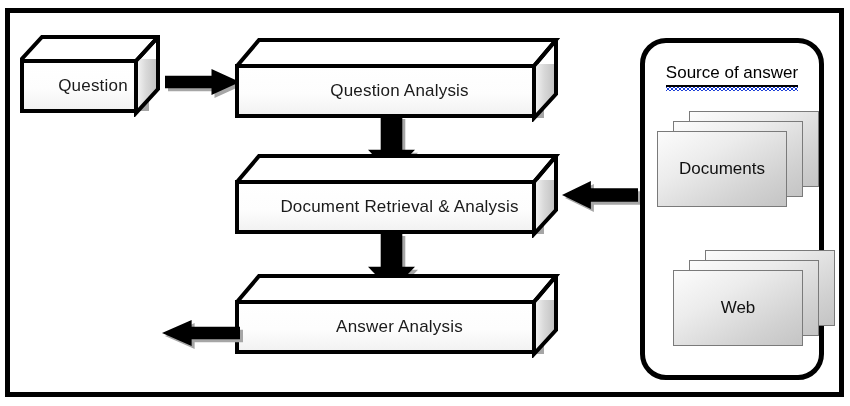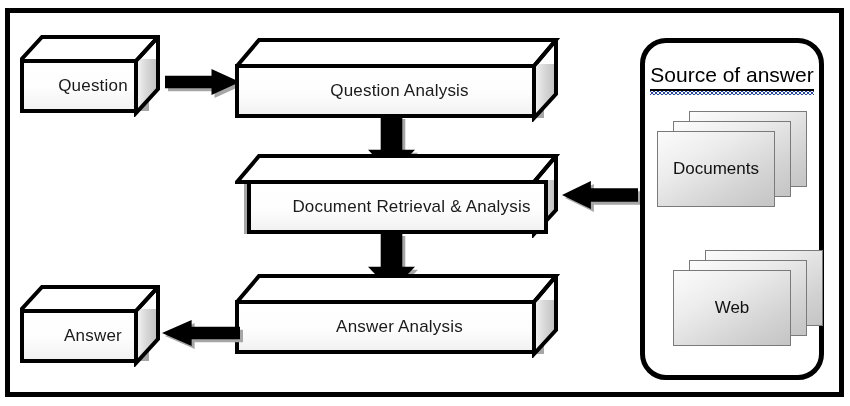--- a/index.html
+++ b/index.html
@@ -111,21 +111,21 @@
   #source-title-wrap {
     position: absolute;
     left: 0;
     top: 20px;
     width: 100%;
     text-align: center;
   }
   #source-title {
     display: inline-block;
     position: relative;
-    font-size: 21px;
+    font-size: 17px;
     color: #000000;
     padding-bottom: 2px;
     border-bottom: 2px solid #000000;
   }
   #source-title .squiggle {
     position: absolute;
     left: 0;
     right: 0;
     bottom: -6px;
     height: 4px;
@@ -137,21 +137,21 @@
   }
 
   
   .docstack {
     position: absolute;
     width: 150px;
     height: 96px;
   }
   .doc {
     position: absolute;
-    width: 118px;
+    width: 130px;
     height: 76px;
     background: linear-gradient(150deg,#fcfcfc 0%,#ececec 35%,#d2d2d2 75%,#c4c4c4 100%);
     border: 1px solid #7a7a7a;
     box-sizing: border-box;
     box-shadow: 2px 2px 2px rgba(0,0,0,0.35);
     -webkit-mask-image: radial-gradient(ellipse 70px 18px at 28% 100%, transparent 0 99%, #000 100%),
                         radial-gradient(ellipse 70px 18px at 100% 86%, #000 0 99%, #000 100%);
     display: flex;
     align-items: center;
     justify-content: center;
@@ -223,21 +223,21 @@
     <div class="cube" style="left:225px; top:141px; width:325px; height:82px;">
       <div class="shadow" style="left:9px; top:26px; width:300px; height:54px;"></div>
       <svg width="325" height="32" style="position:absolute;left:0;top:0;">
         <polygon points="24,2 321,2 299,28 2,28" fill="#ffffff" stroke="#000000" stroke-width="4"></polygon>
       </svg>
       <div class="side" style="left:299px; top:26px; width:22px; height:54px;
                   clip-path: polygon(0px 0px, 22px -24px, 22px 30px, 0px 54px);"></div>
       <svg width="30" height="84" style="position:absolute;left:297px;top:0px;">
         <polygon points="2,28 24,2 24,56 2,80" fill="none" stroke="#000000" stroke-width="4"></polygon>
       </svg>
-      <div class="front" style="left:12px; top:26px; width:301px; height:54px;">
+      <div class="front" style="left:0px; top:26px; width:301px; height:54px;">
         <span class="label">Document Retrieval &amp; Analysis</span>
       </div>
     </div>
 
     <div class="arrow left" style="left:552px; top:168px; width:76px; height:28px;">
       <div class="ashadow"></div>
       <div class="abody"></div>
     </div>
 
     <div class="arrow down" style="left:358px; top:220px; width:47px; height:58px;">
@@ -258,34 +258,20 @@
       <div class="front" style="left:0px; top:26px; width:301px; height:54px;">
         <span class="label">Answer Analysis</span>
       </div>
     </div>
 
     <div class="arrow left" style="left:152px; top:307px; width:78px; height:26px;">
       <div class="ashadow"></div>
       <div class="abody"></div>
     </div>
 
-    <div class="cube" style="left:10px; top:272px; width:140px; height:80px;">
-      <div class="shadow" style="left:9px; top:24px; width:120px; height:52px;"></div>
-      <svg width="140" height="30" style="position:absolute;left:0;top:0;">
-        <polygon points="22,2 138,2 116,26 0,26" fill="#ffffff" stroke="#000000" stroke-width="4"></polygon>
-      </svg>
-      <div class="side" style="left:116px; top:24px; width:22px; height:52px;
-                  clip-path: polygon(0px 0px, 22px -22px, 22px 30px, 0px 52px);"></div>
-      <svg width="30" height="82" style="position:absolute;left:114px;top:0px;">
-        <polygon points="2,26 24,2 24,54 2,78" fill="none" stroke="#000000" stroke-width="4"></polygon>
-      </svg>
-      <div class="front" style="left:0px; top:24px; width:118px; height:54px;">
-        <span class="label">Answer</span>
-      </div>
-    </div>
 
     <div id="source-panel">
 
       <div id="source-title-wrap">
         <span id="source-title">
           <span>Source of answer</span>
           <span class="squiggle"></span>
         </span>
       </div>
 

